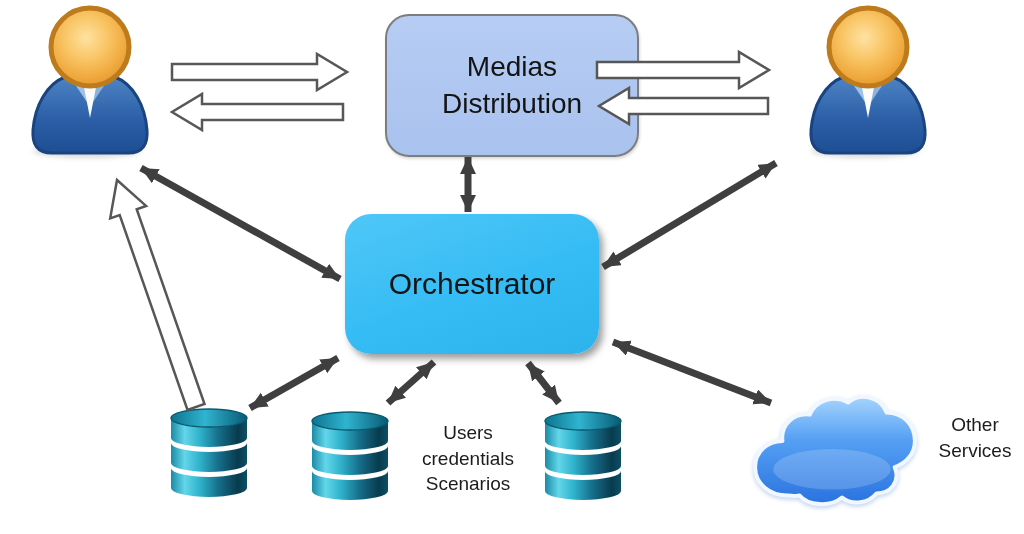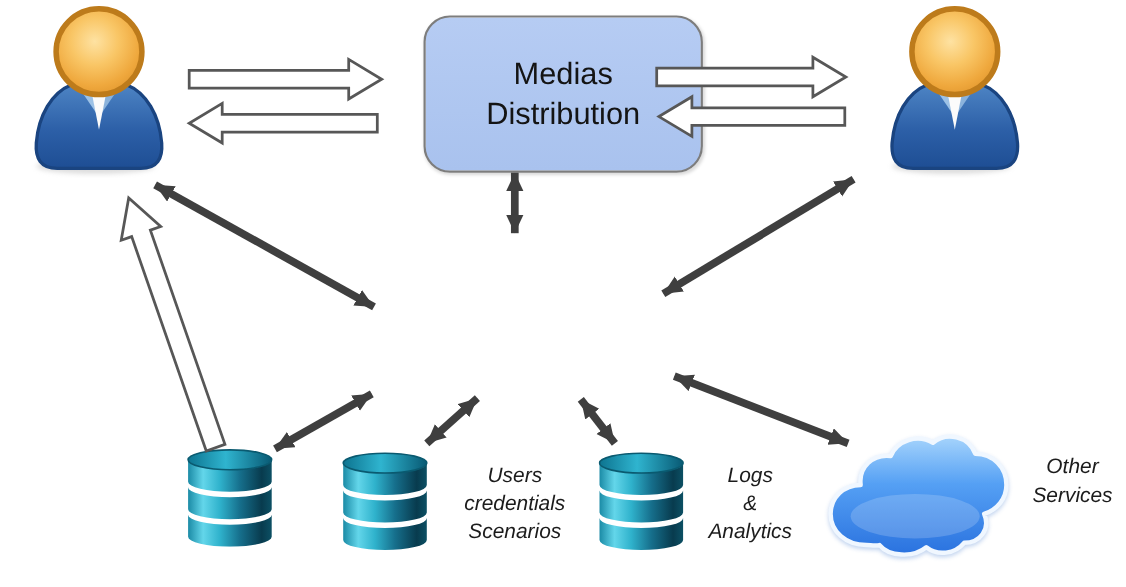--- a/index.html
+++ b/index.html
@@ -21,21 +21,21 @@
     margin-left:40px;
   }
   #orchestrator-box {
     left:345px; top:214px; width:254px; height:140px;
     background:linear-gradient(160deg,#4fc7f7 0%,#35bcf4 55%,#2db3ec 100%);
     border-radius:26px; font-size:30px;
     box-shadow:4px 5px 7px rgba(0,0,0,0.38);
   }
   .text-label {
     position:absolute; font-size:19px; line-height:1.35; text-align:center;
-    white-space:pre-line; color:#1c1c1c;font-style:italic;
+    white-space:pre-line; color:#1c1c1c;
   }
   #label-odc   { left:18px;  top:438px; width:158px; line-height:1.45; }
   #label-ucs   { left:398px; top:420px; width:140px; }
   #label-logs  { left:617px; top:420px; width:130px; }
   #label-other { left:912px; top:412px; width:126px; }
   #user-left  { left:25px;  top:4px; width:130px; height:158px; }
   #user-right { left:803px; top:4px; width:130px; height:158px; }
   #db1 { left:170px; top:407px; width:78px; height:90px; }
   #db2 { left:311px; top:410px; width:78px; height:90px; }
   #db3 { left:544px; top:410px; width:78px; height:90px; }
@@ -117,20 +117,23 @@
     <svg class="icon">
         <use href="#sym-person"></use>
       </svg>
   </div>
 
   <div class="node" id="medias-box">
     <span>Medias
 Distribution</span>
   </div>
 
+  <div class="node" id="orchestrator-box">
+    <span>Orchestrator</span>
+  </div>
 
   <div class="abs" id="db1">
     <svg class="icon">
         <use href="#sym-db"></use>
       </svg>
   </div>
   <div class="abs" id="db2">
     <svg class="icon">
         <use href="#sym-db"></use>
       </svg>
@@ -143,23 +146,20 @@
 
   <div class="abs" id="cloud">
     <svg class="icon">
         <use href="#sym-cloud"></use>
       </svg>
   </div>
 
   <div class="text-label" id="label-ucs">Users
 credentials
 Scenarios</div>
-  <div class="text-label" id="label-logs">Logs
-&amp;
-Analytics</div>
   <div class="text-label" id="label-other">Other
 Services</div>
 
   <svg class="abs" id="arrows-layer" width="1024" height="534" viewBox="0 0 1024 534">
     <defs>
       <marker id="arrowhead" markerUnits="userSpaceOnUse" markerWidth="19" markerHeight="18" refX="17" refY="8" orient="auto-start-reverse">
         <path d="M0,0 L17,8 L0,16 Z" fill="#3f3f3f"></path>
       </marker>
     </defs>
 

